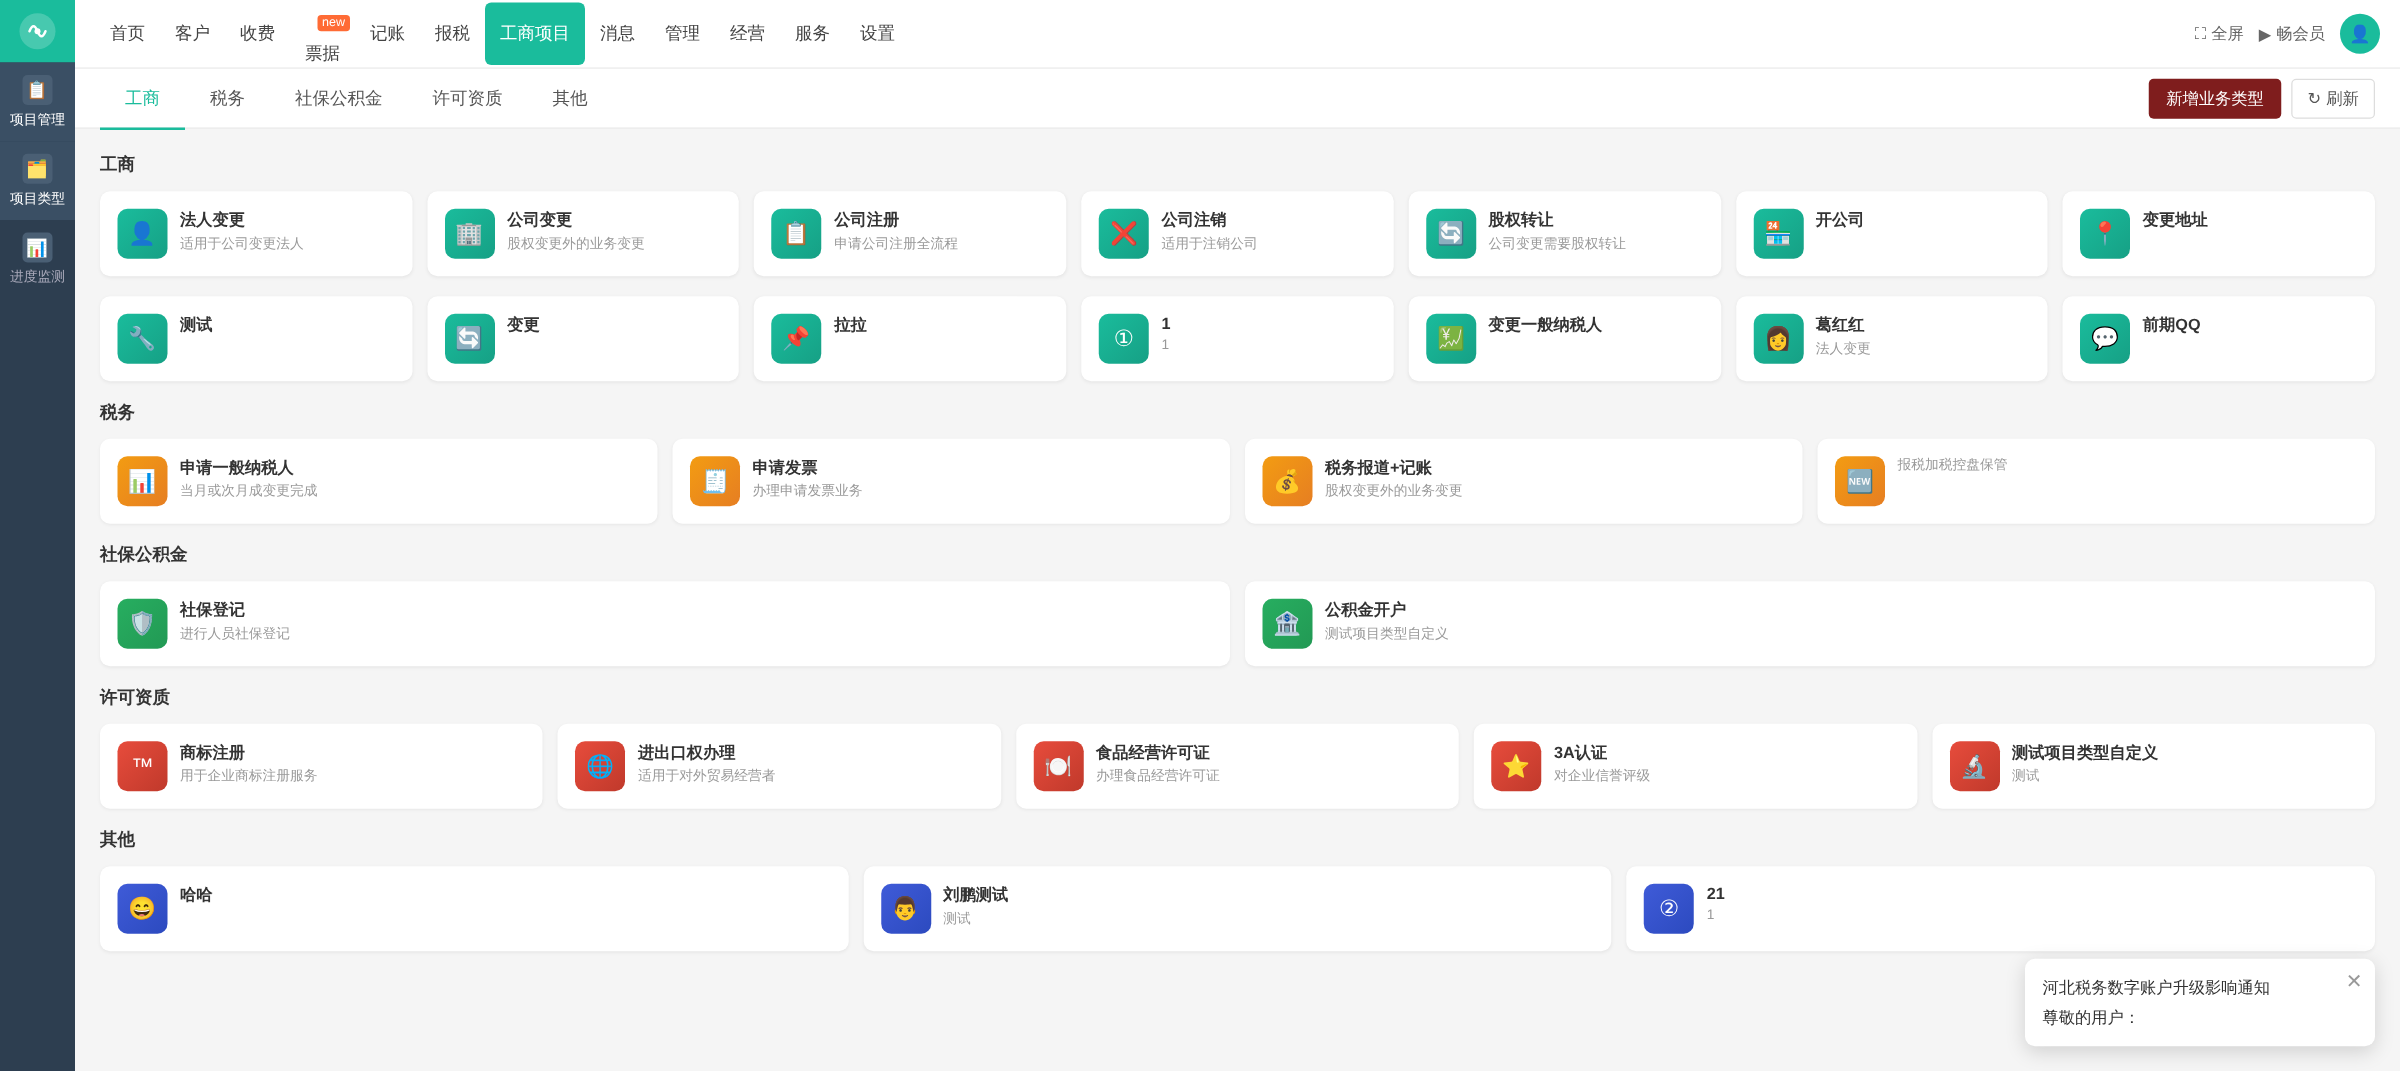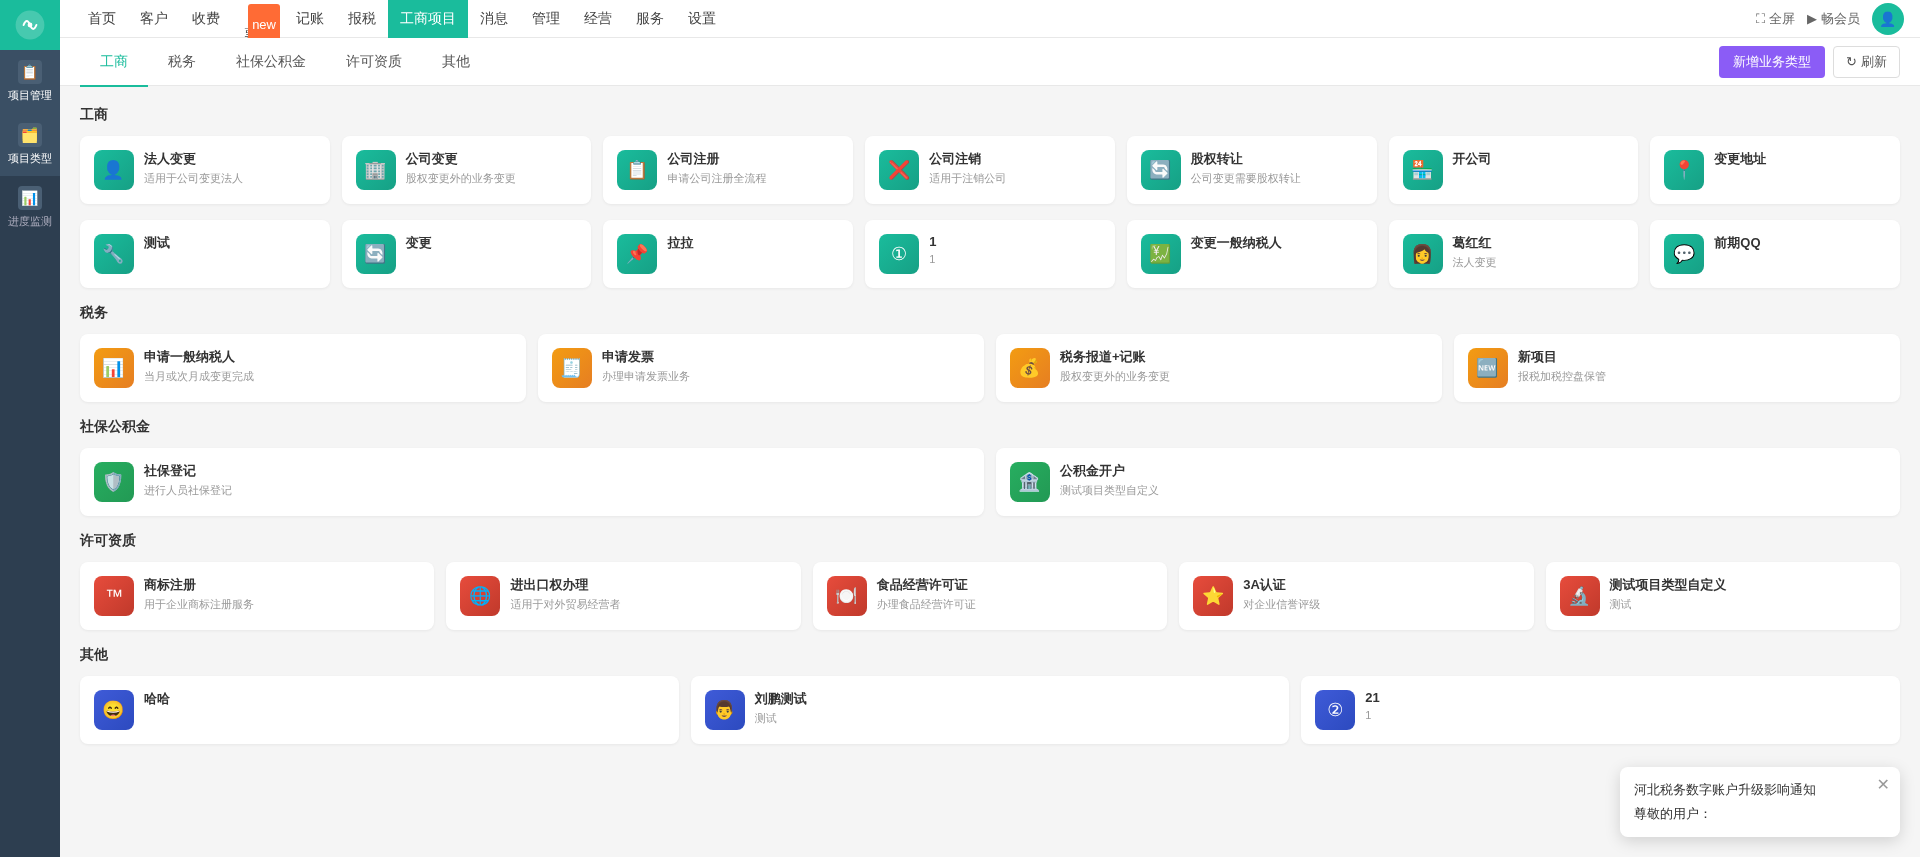--- a/index.html
+++ b/index.html
@@ -48,21 +48,21 @@
       justify-content: center;
       font-size: 14px;
     }
 
     
     .main { flex: 1; display: flex; flex-direction: column; overflow: hidden; }
 
     
     .topnav {
       background: #fff;
-      height: 38px;
+      height: 55px;
       display: flex;
       align-items: center;
       padding: 0 16px;
       border-bottom: 1px solid #e8e8e8;
       gap: 0;
       flex-shrink: 0;
     }
     .topnav-item {
       padding: 0 12px;
       height: 50px;
@@ -77,22 +77,22 @@
       background: #1abc9c;
       color: #fff;
       border-radius: 5px;
     }
     .topnav-badge {
       position: absolute;
       top: 10px;
       right: 4px;
       background: #ff6b35;
       color: #fff;
-      font-size: 13px;
-      padding: 13px 4px;
+      font-size: 10px;
+      padding: 1px 4px;
       border-radius: 3px;
     }
     .topnav-right {
       margin-left: auto;
       display: flex;
       align-items: center;
       gap: 12px;
     }
     .topnav-right-btn {
       display: flex;
@@ -149,21 +149,21 @@
       color: #555;
       border-bottom: 2px solid transparent;
       position: relative;
       top: 1px;
     }
     .subtab.active {
       color: #1abc9c;
       border-bottom: 2px solid #1abc9c;
     }
     .btn-new-type {
-      background: #8b5cf6;
+      background: #7f1d1d;
       color: #fff;
       border: none;
       padding: 6px 14px;
       border-radius: 4px;
       cursor: pointer;
       font-size: 13px;
     }
     .btn-refresh {
       background: #fff;
       color: #555;
@@ -520,21 +520,20 @@
         <div class="card">
           <div class="card-icon bg-orange">💰</div>
           <div class="card-info">
             <div class="card-title">税务报道+记账</div>
             <div class="card-desc">股权变更外的业务变更</div>
           </div>
         </div>
         <div class="card">
           <div class="card-icon bg-orange">🆕</div>
           <div class="card-info">
-            <div class="card-title">新项目</div>
             <div class="card-desc">报税加税控盘保管</div>
           </div>
         </div>
       </div>
 
       <div class="section-title">社保公积金</div>
       <div class="cards-grid-2">
         <div class="card">
           <div class="card-icon bg-green">🛡️</div>
           <div class="card-info">

